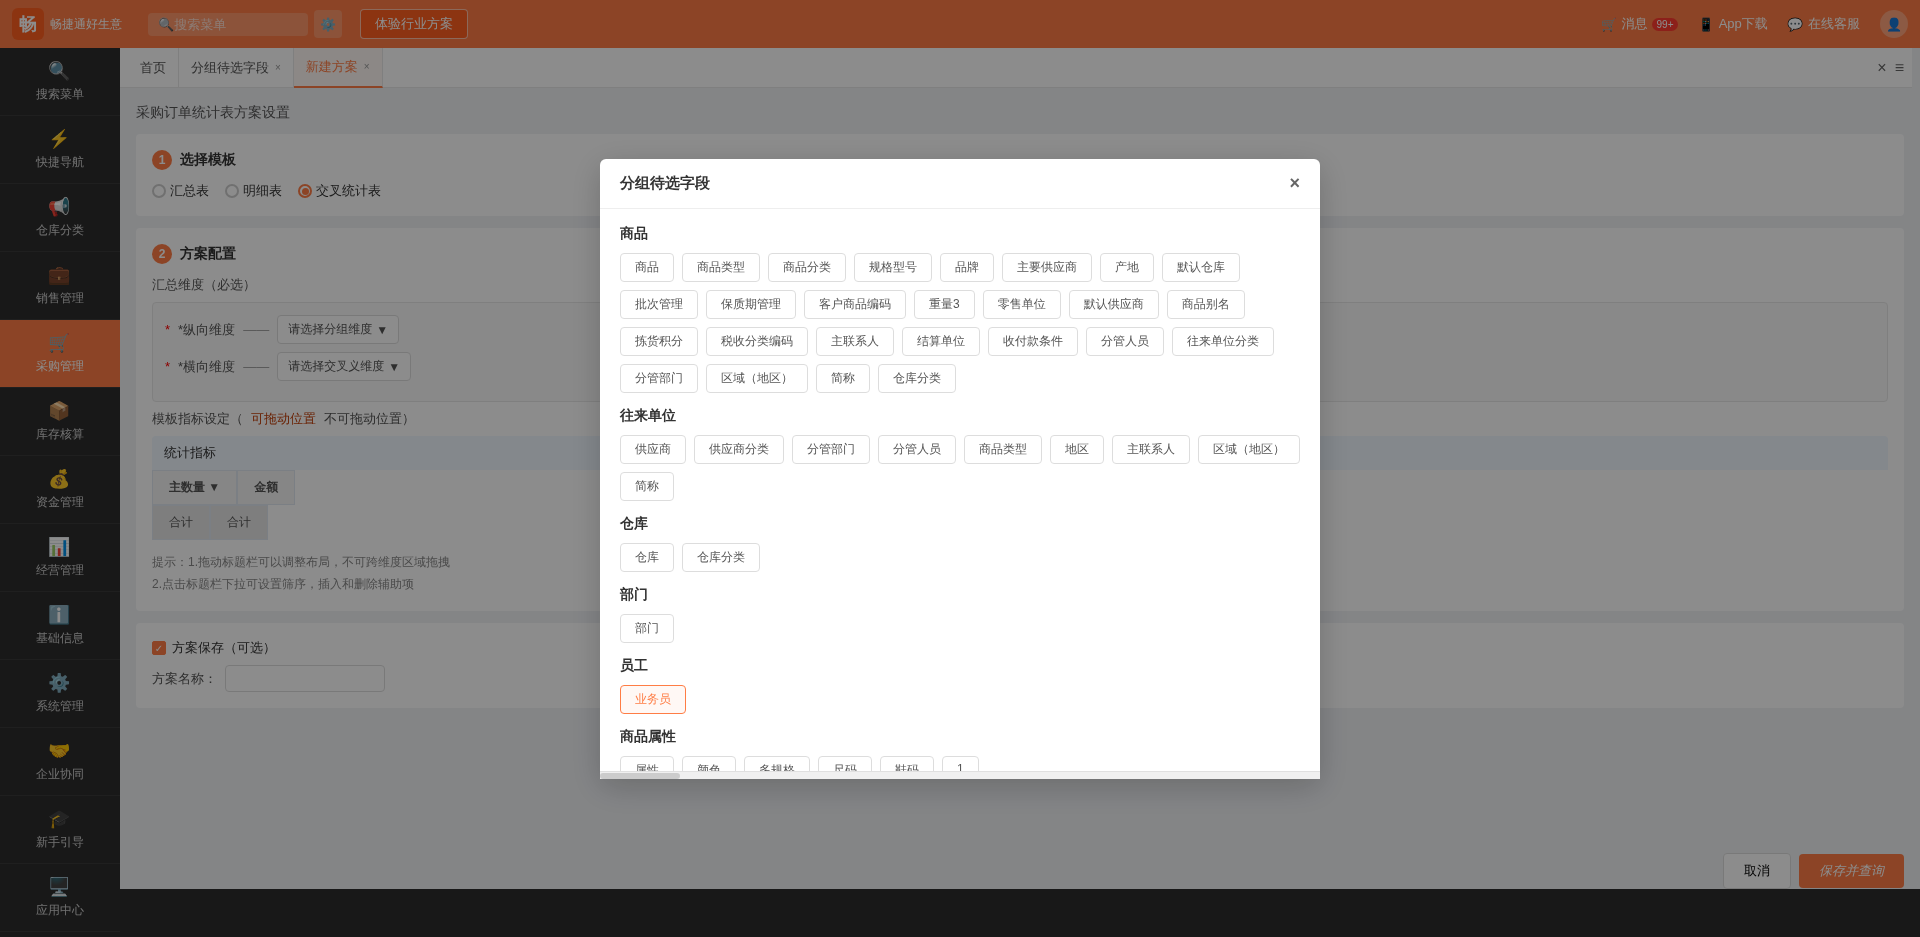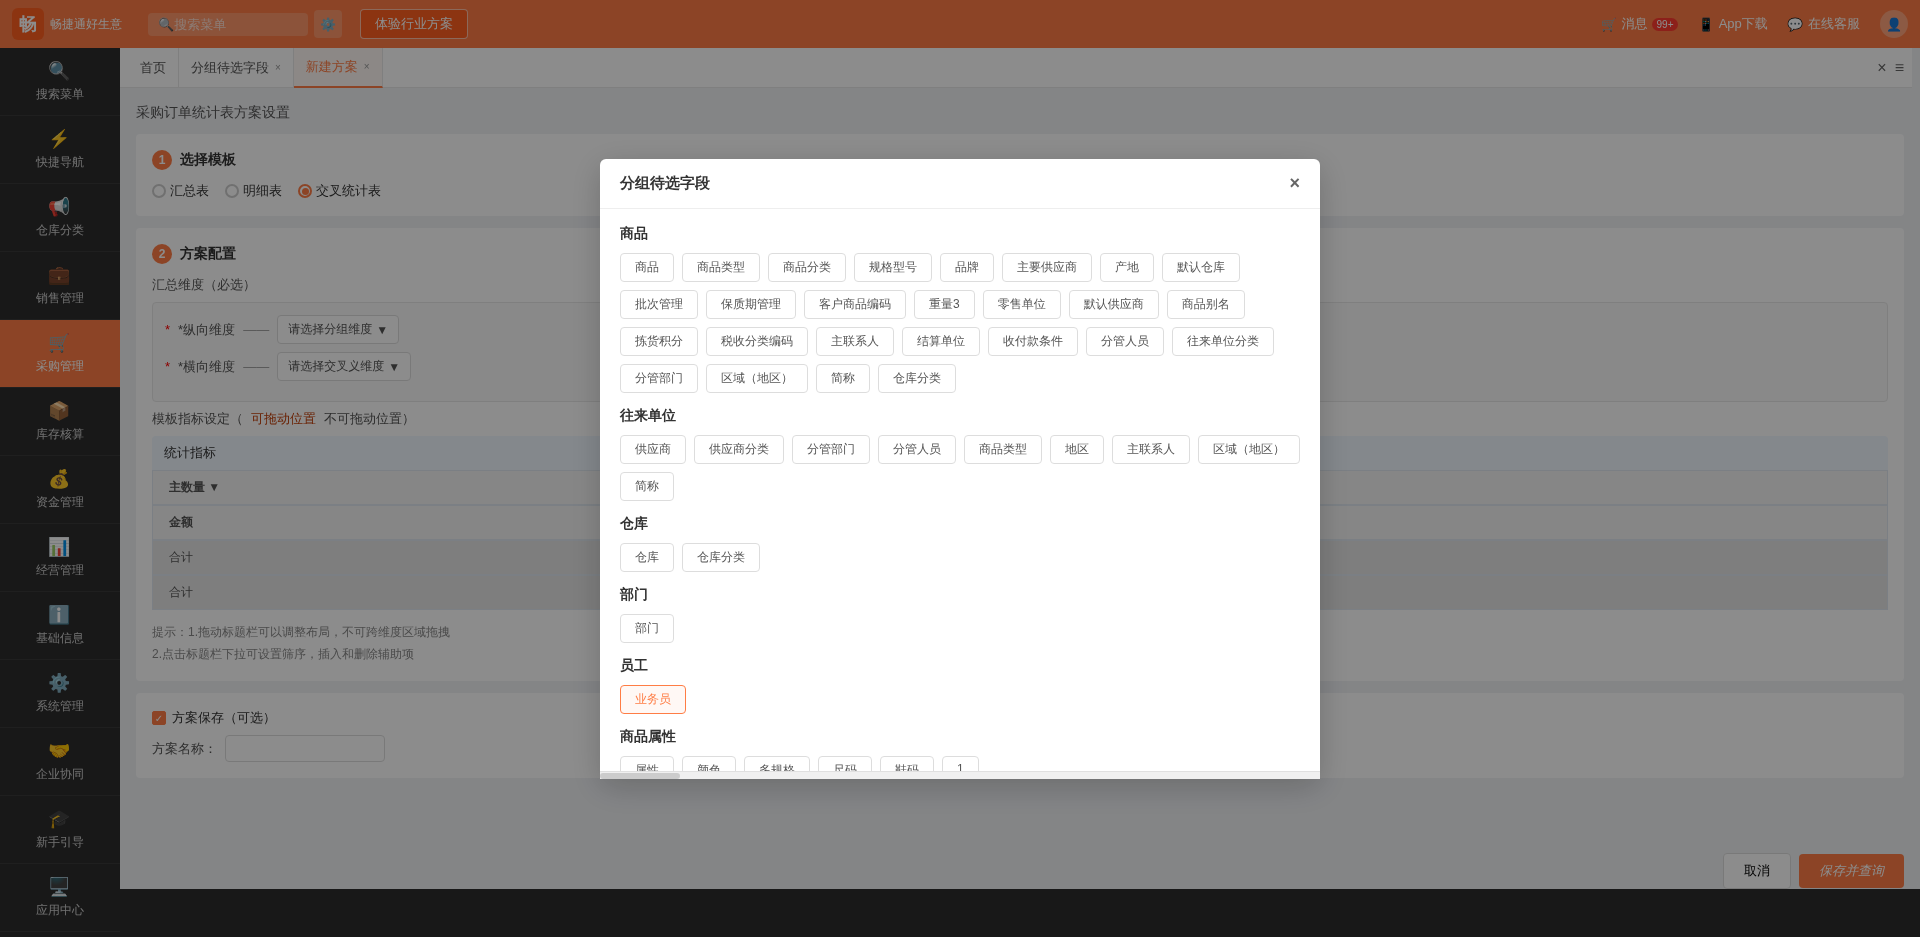--- a/index.html
+++ b/index.html
@@ -223,21 +223,20 @@
       margin-top: 8px;
     }
     .stats-header {
       background: #f0f7ff;
       padding: 8px 12px;
       font-size: 13px; color: #333;
       border-radius: 4px 4px 0 0;
     }
     .stats-row {
       display: flex;
-      flex-direction: column;
     }
     .stats-cell {
       border: 1px solid #e0e8f0;
       padding: 8px 16px;
       font-size: 12px; color: #555;
       background: #e5e5e5;
     }
     .stats-cell-header {
       background: #f5f5f5;
       font-weight: bold;

